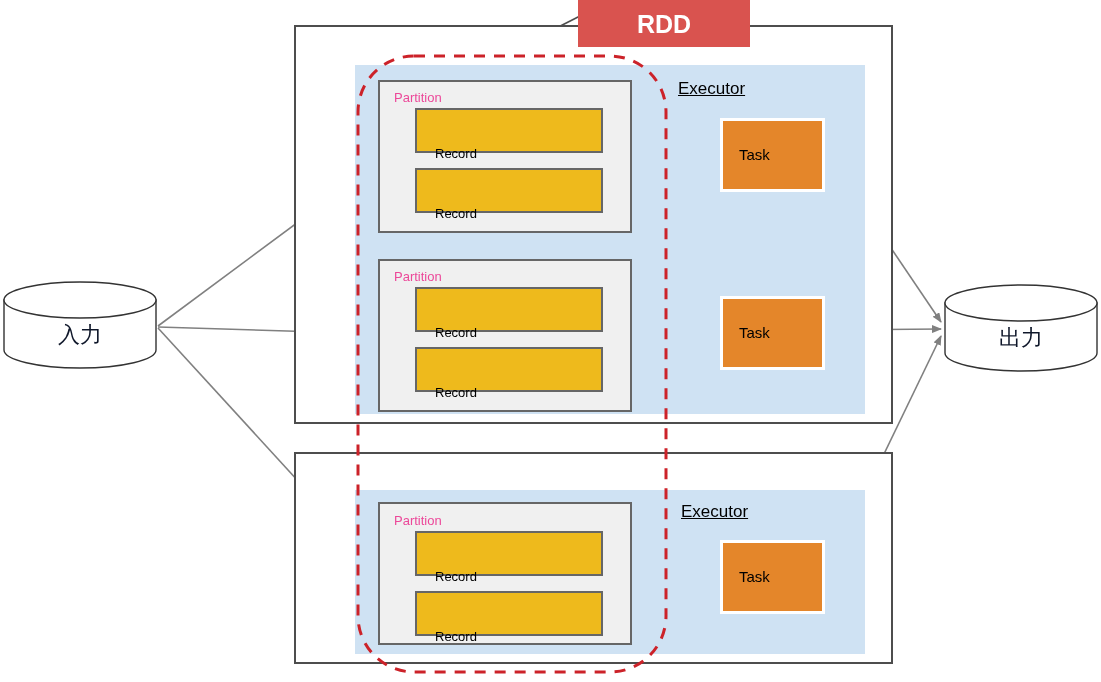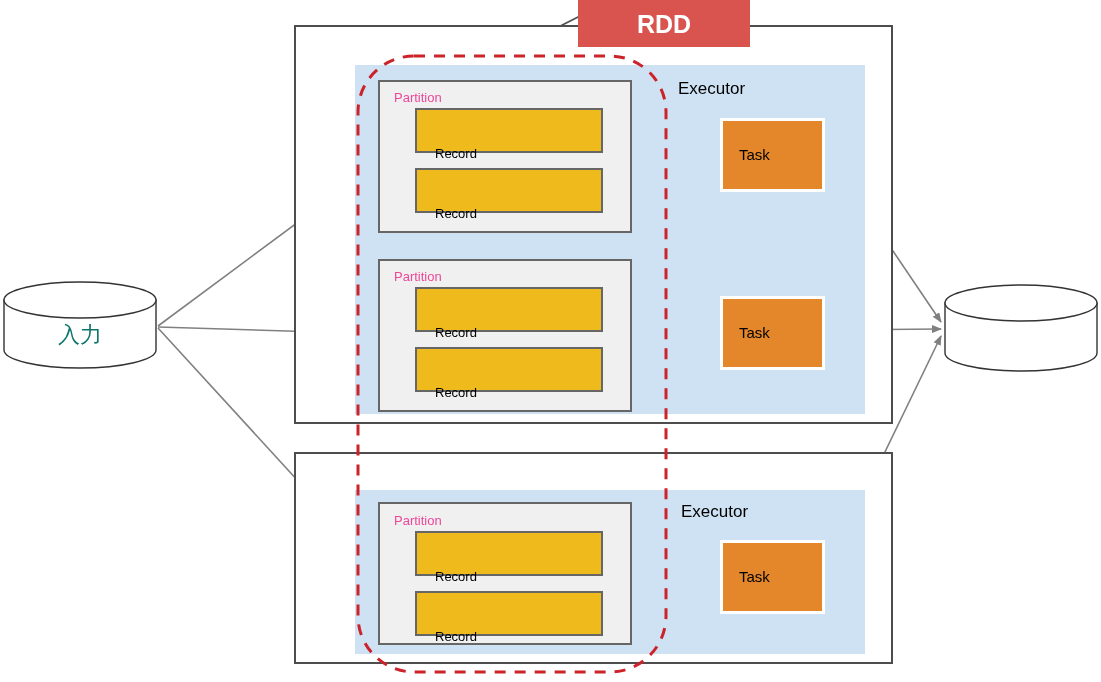--- a/index.html
+++ b/index.html
@@ -48,20 +48,21 @@
     background: #cfe2f3;
     z-index: 12;
   }
   .executor-label {
     position: absolute;
     font-size: 17px;
     line-height: 20px;
     color: #000000;
     white-space: nowrap;
     z-index: 20;
+    text-decoration: underline;
   }
   .partition-box {
     position: absolute;
     box-sizing: border-box;
     border: 2px solid #666666;
     background: #f0f0f0;
     z-index: 14;
   }
   .partition-label {
     position: absolute;
@@ -117,21 +118,21 @@
   .rdd-label {
     font-size: 25px;
     line-height: 28px;
     color: #ffffff;
     white-space: nowrap;
   }
   .cyl-label {
     position: absolute;
     font-size: 22px;
     line-height: 26px;
-    color: #0f766e;
+    color: #0f172a;
     white-space: nowrap;
     z-index: 30;
     text-align: center;
   }
   #cylinder-layer { z-index: 25; }
 </style>
 </head>
 <body>
 
 <div id="canvas">
@@ -228,20 +229,21 @@
     </g>
 
     <g>
       <path d="M945,303 L945,353 A76,18 0 0 0 1097,353 L1097,303 Z" fill="#ffffff" stroke="#333333" stroke-width="1.4"></path>
       <ellipse cx="1021" cy="303" rx="76" ry="18" fill="#ffffff" stroke="#333333" stroke-width="1.4"></ellipse>
     </g>
   </svg>
 
   <div class="cyl-label" style="left:4px; top:322px; width:152px;">入力</div>
 
+  <div class="cyl-label" style="left:945px; top:325px; width:152px;">出力</div>
 
   <svg class="layer" id="overlay-layer" viewBox="0 0 1101 682">
     <rect x="358" y="56" width="308" height="616" rx="56" ry="56" fill="none" stroke="#cc2229" stroke-width="3" stroke-dasharray="11,9" stroke-linecap="butt"></rect>
   </svg>
 
   <div class="rdd-box" style="left:578px; top:0px; width:172px; height:47px;">
     <span class="rdd-label">RDD</span>
   </div>
 
 </div>

